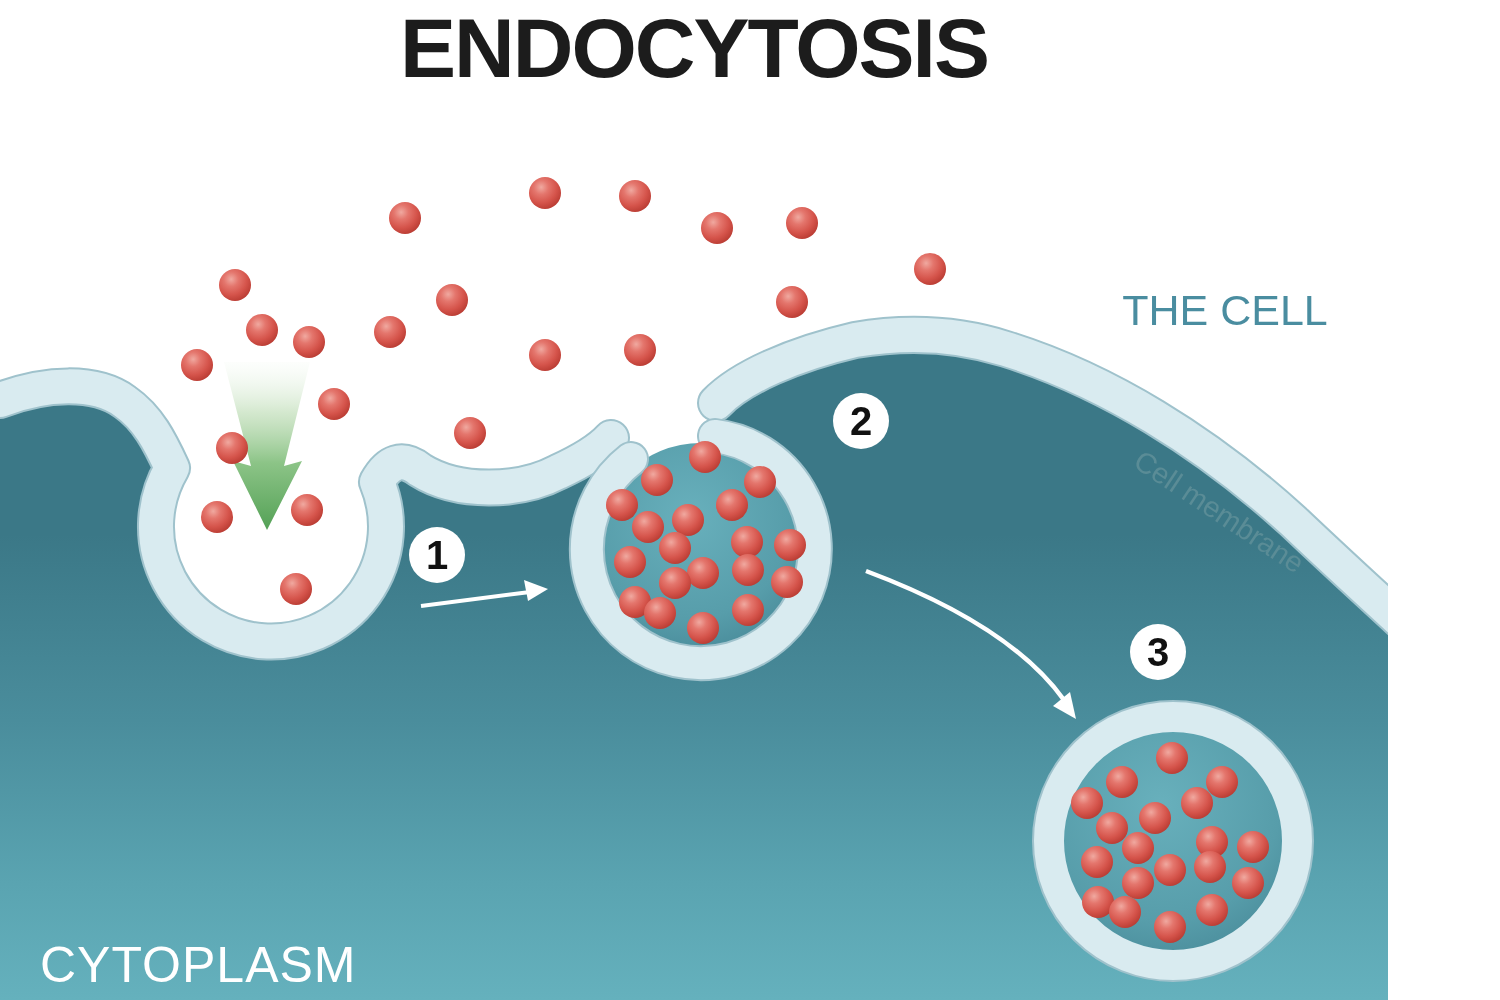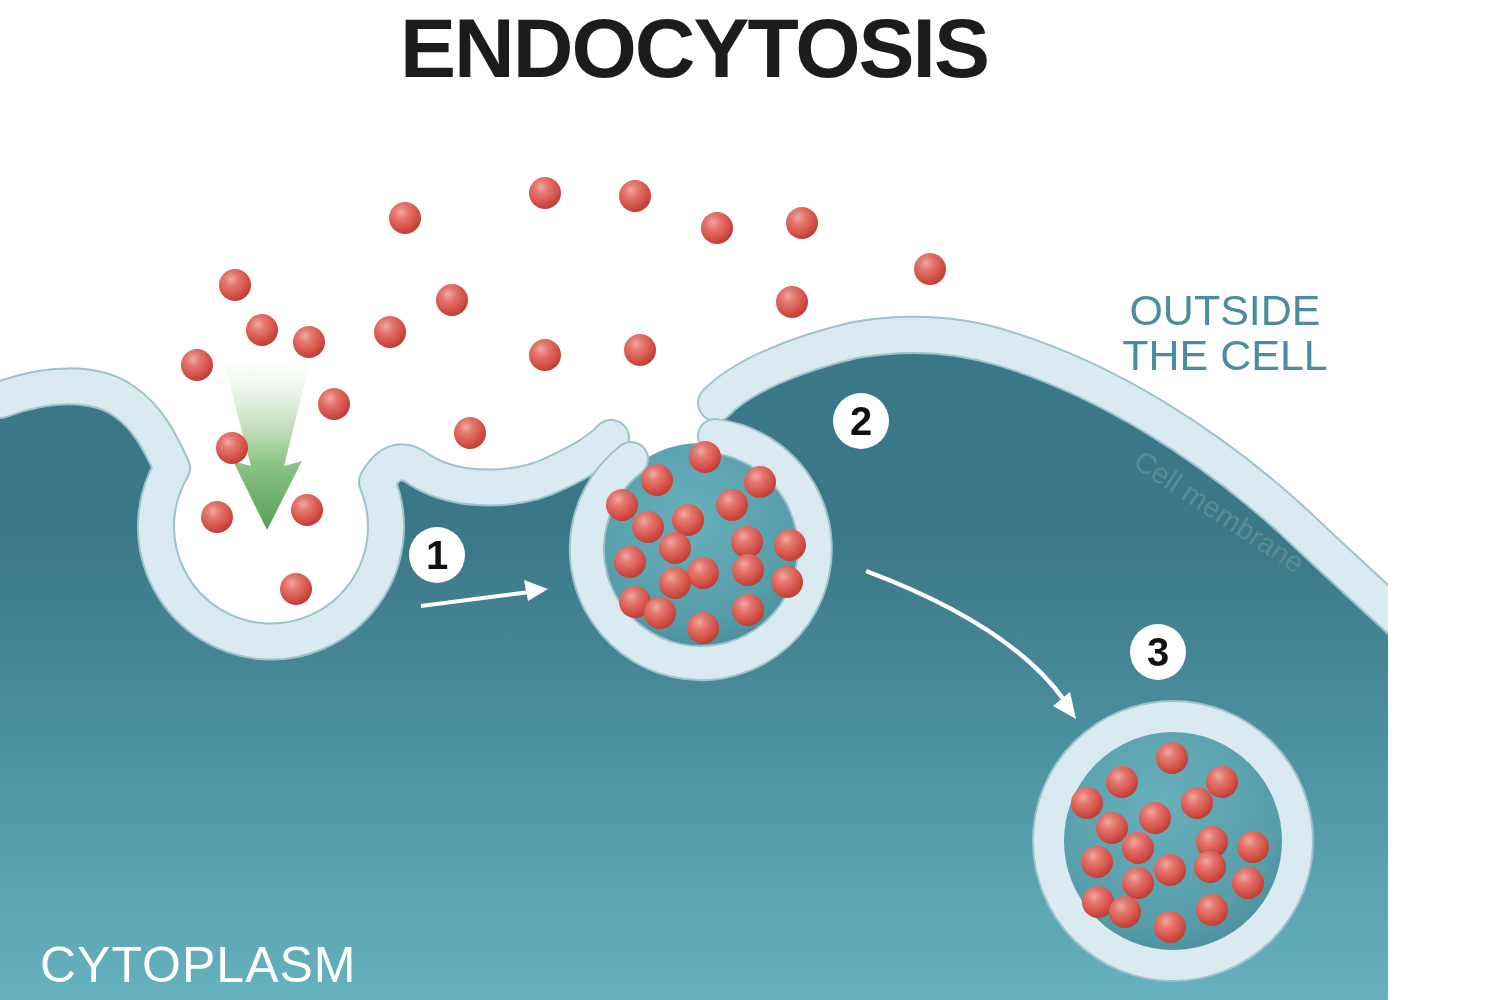--- a/index.html
+++ b/index.html
@@ -188,21 +188,20 @@
         <circle cx="1098" cy="902" r="16" fill="url(#particleGrad)"></circle>
         <circle cx="1125" cy="912" r="16" fill="url(#particleGrad)"></circle>
         <circle cx="1212" cy="910" r="16" fill="url(#particleGrad)"></circle>
         <circle cx="1170" cy="927" r="16" fill="url(#particleGrad)"></circle>
       </g>
   </svg>
 
   <h1 class="page-title">ENDOCYTOSIS</h1>
 
   <div class="label-outside">
-    <span>OUTSIDE</span>
     <span>THE CELL</span>
   </div>
 
   <div class="label-cell-membrane">Cell membrane</div>
 
   <div class="label-cytoplasm">CYTOPLASM</div>
 
 
   <div class="badge badge-1">1</div>
   <div class="badge badge-2">2</div>

